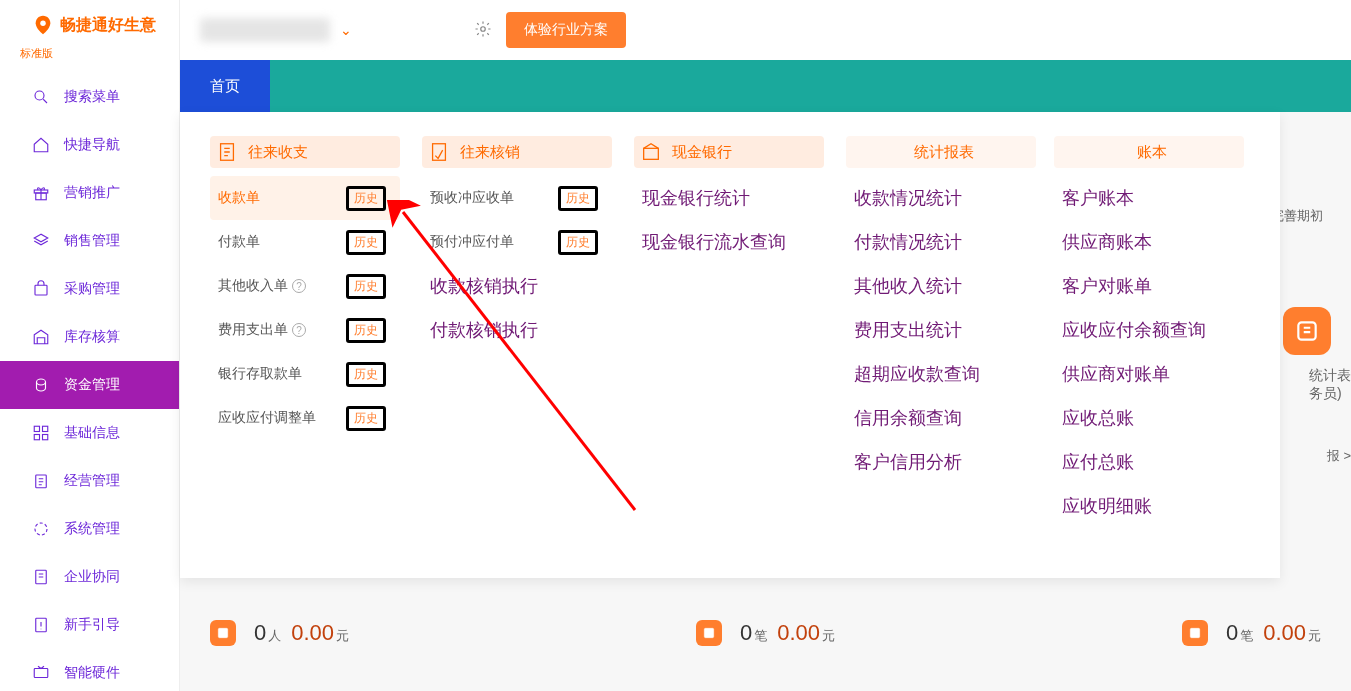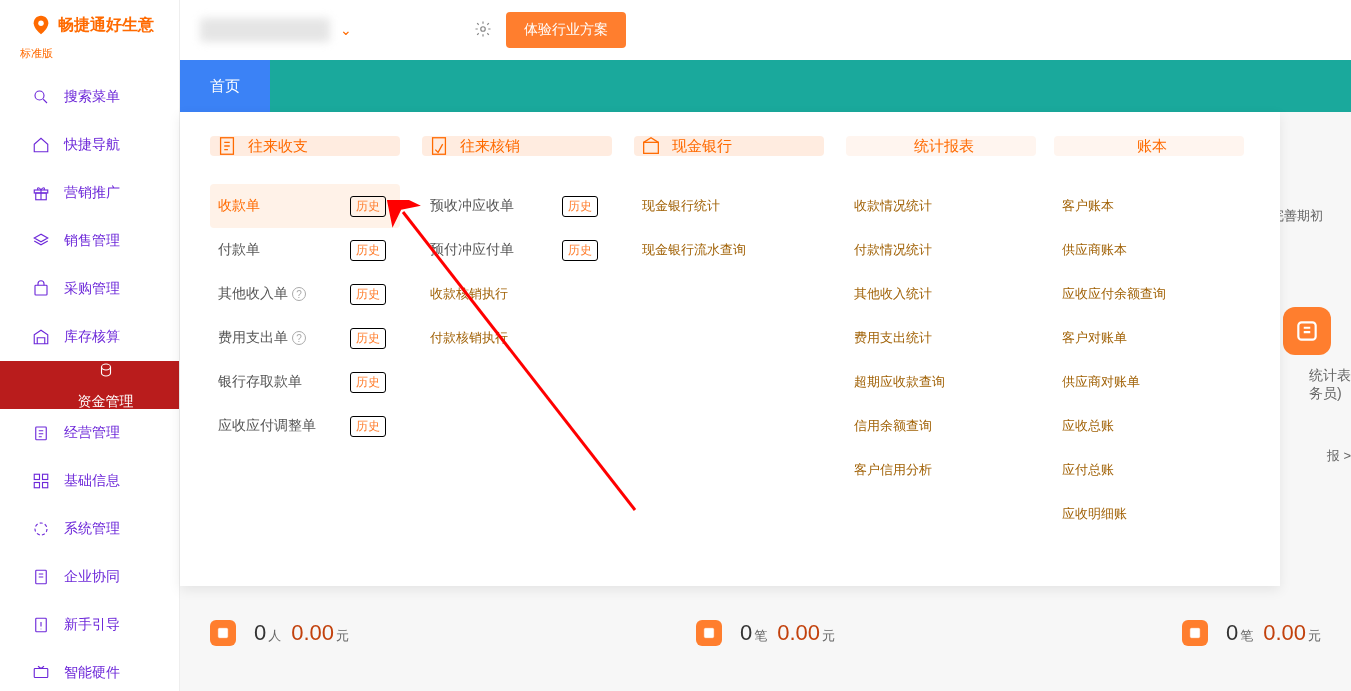--- a/index.html
+++ b/index.html
@@ -1,70 +1,70 @@
 <!DOCTYPE html>
 <html><head>
   <meta charset="utf-8">
   <style>
     * { box-sizing: border-box; margin: 0; padding: 0; }
     body { font-family: "Microsoft YaHei", sans-serif; font-size: 14px; background: #f5f5f5; color: #333; width: 1351px; height: 691px; overflow: hidden; position: relative; }
     
     
     .sidebar { position: absolute; left: 0; top: 0; width: 180px; height: 691px; background: #fff; border-right: 1px solid #eee; }
-    .logo-section { height: 50px; display: flex; align-items: center; padding-left: 22px; gap: 6px; margin-left: 8px; }
+    .logo-section { height: 50px; display: flex; align-items: center; padding-left: 32px; gap: 6px; }
     .logo-icon { width: 22px; height: 22px; }
     .logo-text { font-size: 16px; font-weight: bold; color: #ff6a00; }
     .logo-sub { font-size: 11px; color: #ff6a00; padding-left: 20px; margin-top: -4px; }
     .nav-list { margin-top: 12px; }
     .nav-item { height: 48px; display: flex; align-items: center; padding-left: 32px; gap: 14px; cursor: pointer; color: #6d28d9; }
-    .nav-item.active { background: #b91c1c; color: #fff; flex-direction: column; }
+    .nav-item.active { background: #a21caf; color: #fff; }
     .nav-icon { width: 18px; height: 18px; display: inline-flex; align-items: center; justify-content: center; }
     .nav-icon svg { width: 18px; height: 18px; fill: none; stroke: currentColor; stroke-width: 1.5; }
     
     
     .header { position: absolute; left: 180px; top: 0; right: 0; height: 60px; background: #fff; display: flex; align-items: center; padding-left: 20px; gap: 14px; }
     .org-select { display: flex; align-items: center; gap: 10px; color: #999; min-width: 260px; }
     .org-select .blur { filter: blur(4px); background: #e5e5e5; width: 130px; height: 24px; border-radius: 3px; }
     .chev-down { color: #ff6a00; font-size: 14px; }
     .gear { color: #888; }
     .primary-btn { background: #ff7e2e; color: #fff; border: none; padding: 9px 18px; border-radius: 4px; cursor: pointer; font-size: 14px; }
     
     
     .tab-bar { position: absolute; left: 180px; top: 60px; right: 0; height: 52px; background: #1aa99c; display: flex; align-items: stretch; }
     .tab { display: flex; align-items: center; padding: 0 30px; color: #fff; font-size: 15px; cursor: pointer; }
-    .tab.active { background: #3b82f6; }
+    .tab.active { background: #1d4ed8; }
     
     
     .background-content { position: absolute; left: 180px; top: 112px; right: 0; bottom: 0; background: #f7f7f7; padding: 18px; }
     .peek-strip { position: absolute; right: 0; top: 90px; width: 80px; color: #666; font-size: 13px; line-height: 28px; text-align: left; }
     .peek-box { position: absolute; right: 20px; top: 195px; width: 48px; height: 48px; background: #ff7e2e; border-radius: 12px; display: flex; align-items: center; justify-content: center; }
     .peek-box svg { width: 26px; height: 26px; stroke: #fff; fill: none; stroke-width: 2; }
     .summary-row { position: absolute; left: 210px; bottom: 45px; right: 30px; display: flex; justify-content: space-between; }
     .summary-item { display: flex; align-items: center; gap: 18px; }
     .summary-icon { width: 26px; height: 26px; background: #ff7e2e; border-radius: 6px; display:flex; align-items: center; justify-content: center; }
     .summary-icon svg { width: 14px; height: 14px; stroke: #fff; fill: #fff; }
     .summary-count { font-size: 22px; color: #333; font-weight: 300; }
     .summary-unit { font-size: 13px; color: #666; margin-left: 2px; }
     .summary-amount { font-size: 22px; color: #c2410c; font-weight: 300; margin-left: 10px; }
     
     
     .mega-menu { position: absolute; left: 180px; top: 112px; width: 1100px; background: #fff; box-shadow: 0 4px 12px rgba(0,0,0,0.08); padding: 24px 0 50px 30px; display: flex; gap: 0; z-index: 5; }
     .mega-col { flex: 0 0 212px; padding-right: 10px; }
     .mega-col.narrow { flex: 0 0 208px; }
-    .mega-head { display: flex; align-items: center; gap: 10px; height: 20px; margin-bottom: 28px; border-radius: 4px; padding-left: 6px; }
+    .mega-head { display: flex; align-items: center; gap: 10px; height: 32px; margin-bottom: 8px; border-radius: 4px; padding-left: 6px; }
     .mega-head.primary { background: #ffece0; color: #ff6a00; font-size: 15px; font-weight: 500; width: 190px; }
     .mega-head.light { background: #fff5ef; color: #ff6a00; font-size: 15px; font-weight: 500; justify-content: center; width: 190px; }
     .mega-head svg { width: 22px; height: 22px; stroke: #ff6a00; fill: none; stroke-width: 1.4; }
     .menu-row { height: 44px; display: flex; align-items: center; justify-content: space-between; padding: 0 14px 0 8px; cursor: pointer; border-radius: 4px; width: 190px; }
     .menu-row.active { background: #fff2e8; }
     .menu-label { color: #555; font-size: 14px; display: flex; align-items: center; gap: 4px; }
     .menu-row.active .menu-label { color: #ff6a00; }
     .help-circle { width: 14px; height: 14px; border: 1px solid #aaa; border-radius: 50%; display: inline-flex; align-items: center; justify-content: center; font-size: 10px; color: #aaa; }
-    .hist-badge { border: 1px solid #000000; color: #ff7e2e; font-size: 12px; padding: 1px 5px; border-radius: 3px; }
-    .menu-link { color: #a16207; font-size: 13px; height: 44px; display: flex; align-items: center; padding-left: 8px; cursor: pointer; width: 190px; }
+    .hist-badge { border: 3px solid #000000; color: #ff7e2e; font-size: 12px; padding: 1px 5px; border-radius: 3px; }
+    .menu-link { color: #701a75; font-size: 18px; height: 44px; display: flex; align-items: center; padding-left: 8px; cursor: pointer; width: 190px; }
     
     
     .red-arrow { position: absolute; left: 385px; top: 200px; width: 260px; height: 320px; pointer-events: none; z-index: 10; }
   </style>
 </head>
 <body>
 
 <div class="sidebar">
   <div class="logo-section">
     <span class="logo-icon">
@@ -133,36 +133,36 @@
         <span class="nav-icon">
           <svg viewBox="0 0 24 24">
             <path d="M6 8 a6 4 0 0 1 12 0 V16 a6 4 0 0 1 -12 0 Z M6 8 a6 4 0 0 0 12 0"></path>
           </svg>
         </span>
         <span>资金管理</span>
       </div>
     <div class="nav-item">
         <span class="nav-icon">
           <svg viewBox="0 0 24 24">
-            <rect x="5" y="4" width="14" height="17" rx="1"></rect>
-            <path d="M9 9 H15 M9 13 H15 M9 17 H13"></path>
-          </svg>
-        </span>
-        <span>经营管理</span>
-      </div>
-    <div class="nav-item">
-        <span class="nav-icon">
-          <svg viewBox="0 0 24 24">
             <rect x="3" y="3" width="7" height="7"></rect>
             <rect x="14" y="3" width="7" height="7"></rect>
             <rect x="3" y="14" width="7" height="7"></rect>
             <rect x="14" y="14" width="7" height="7"></rect>
           </svg>
         </span>
         <span>基础信息</span>
+      </div>
+    <div class="nav-item">
+        <span class="nav-icon">
+          <svg viewBox="0 0 24 24">
+            <rect x="5" y="4" width="14" height="17" rx="1"></rect>
+            <path d="M9 9 H15 M9 13 H15 M9 17 H13"></path>
+          </svg>
+        </span>
+        <span>经营管理</span>
       </div>
     <div class="nav-item">
         <span class="nav-icon">
           <svg viewBox="0 0 24 24">
             <circle cx="12" cy="12" r="8" stroke-dasharray="4 3"></circle>
           </svg>
         </span>
         <span>系统管理</span>
       </div>
     <div class="nav-item">
@@ -345,22 +345,22 @@
     <div class="menu-link">信用余额查询</div>
     <div class="menu-link">客户信用分析</div>
   </div>
 
   <div class="mega-col narrow">
     <div class="mega-head light">
       <span>账本</span>
     </div>
     <div class="menu-link">客户账本</div>
     <div class="menu-link">供应商账本</div>
+    <div class="menu-link">客户对账单</div>
     <div class="menu-link">应收应付余额查询</div>
-    <div class="menu-link">客户对账单</div>
     <div class="menu-link">供应商对账单</div>
     <div class="menu-link">应收总账</div>
     <div class="menu-link">应付总账</div>
     <div class="menu-link">应收明细账</div>
   </div>
 </div>
 
 <svg class="red-arrow" viewBox="0 0 260 320">
   <defs>
     <marker id="ah" markerWidth="12" markerHeight="12" refX="2" refY="6" orient="auto">

